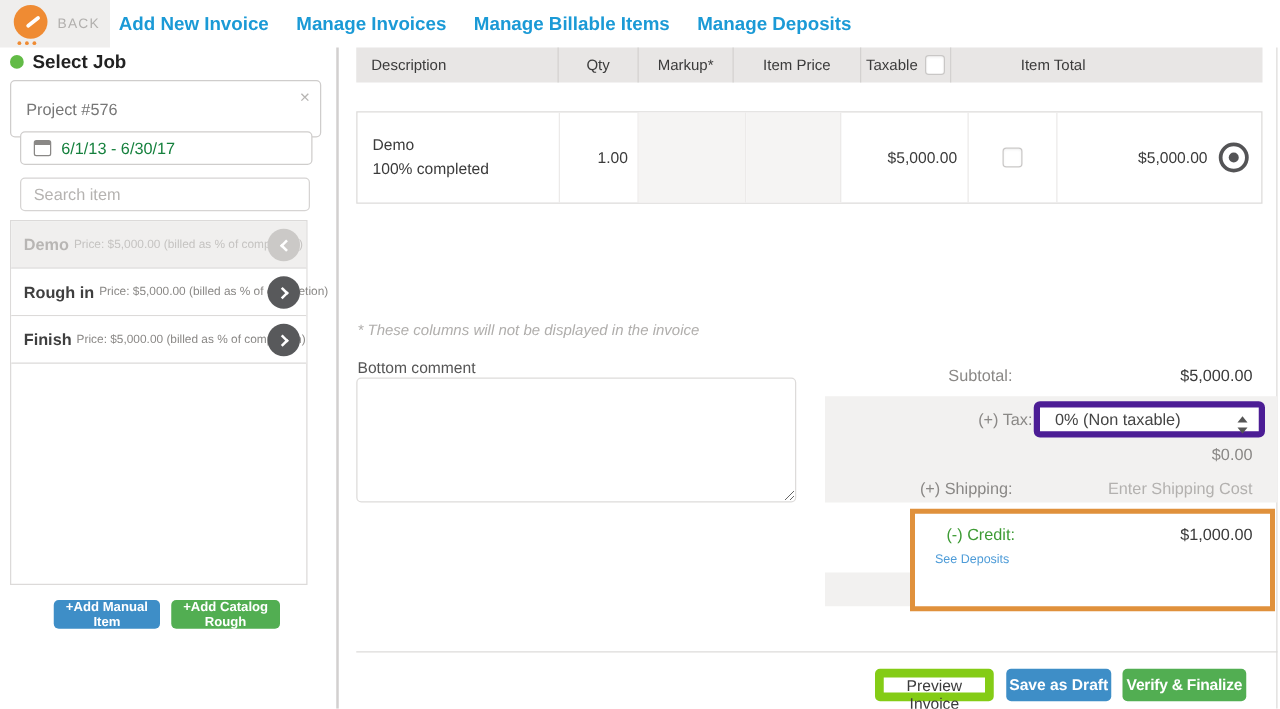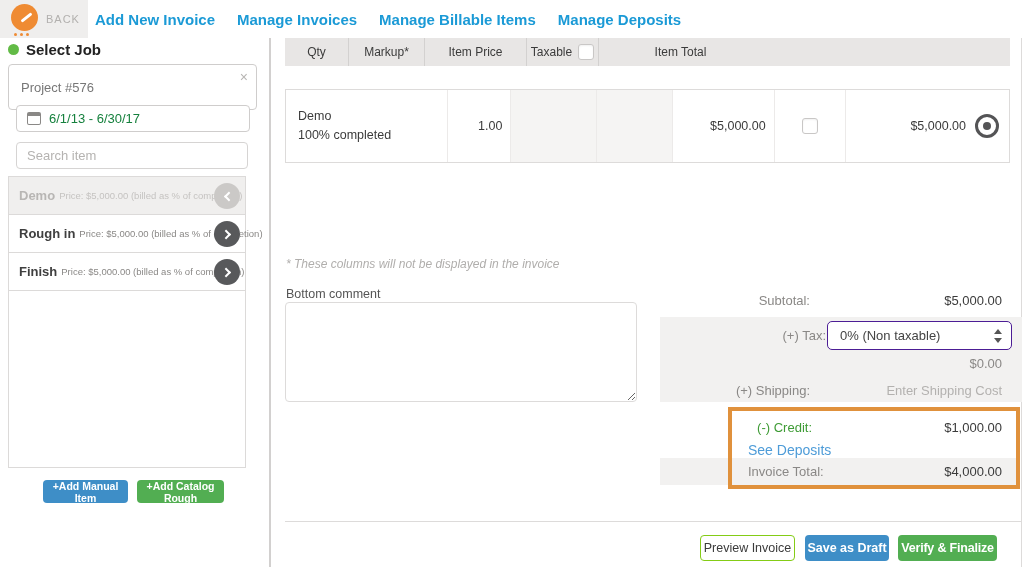--- a/index.html
+++ b/index.html
@@ -78,42 +78,42 @@
   .comment-box { position:absolute; left:285px; top:302px; width:352px; height:100px; border:1px solid #dddbda; border-radius:4px; resize:both; font-family:inherit; font-size:13px; padding:6px 8px; color:#444; }
 
   
   .sum-label { font-size:13px; color:#8a8886; }
   .sum-value { font-size:13px; color:#3b3b3b; }
   .row-subtotal { position:absolute; left:660px; top:293px; width:362px; display:flex;align-items:flex-end; }
   .lblcol { width:150px; text-align:right; }
   .valcol { flex:1; text-align:right; padding-right:20px; }
   .gray-panel { position:absolute; left:660px; top:317px; width:362px; height:85px; background:#f2f1f0; }
   .tax-label { position:absolute; left:676px; top:328px; width:150px; text-align:right; }
-  .tax-select { position:absolute; left:827px; top:321px; width:185px; height:29px; background:#fff; border:1px solid #4c1d95; border-radius:5px; display:flex; align-items:center; padding:0 26px 0 12px; font-size:13px; color:#444; cursor:pointer; }
+  .tax-select { position:absolute; left:827px; top:321px; width:185px; height:29px; background:#fff; border:5px solid #4c1d95; border-radius:5px; display:flex; align-items:center; padding:0 26px 0 12px; font-size:13px; color:#444; cursor:pointer; }
   .stepper { position:absolute; right:9px; top:7px; width:8px; height:14px; }
   .stepper::before { content:""; position:absolute; top:0; left:0; border-left:4px solid transparent; border-right:4px solid transparent; border-bottom:5px solid #555; }
   .stepper::after { content:""; position:absolute; bottom:0; left:0; border-left:4px solid transparent; border-right:4px solid transparent; border-top:5px solid #555; }
   .tax-amount { position:absolute; left:660px; top:356px; width:342px; text-align:right; color:#8a8886; font-size:13px; }
   .ship-label { position:absolute; left:660px; top:383px; width:150px; text-align:right; }
   .ship-value { position:absolute; left:660px; top:383px; width:342px; text-align:right; font-size:13px; color:#b3b1af; cursor:text; }
 
   .credit-box { position:absolute; left:728px; top:407px; width:292px; height:82px; border:4px solid #e0913c; background:#fff; }
   .credit-row { position:absolute; left:0; top:9px; width:284px; display:flex; }
   .credit-row .lblcol { width:80px; }
   .credit-row .valcol { padding-right:14px; }
   .credit-label { font-size:13px; color:#3e9b35; }
-  .see-deposits { position:absolute; left:16px; top:31px; font-size:14px; color:#4e9cd8; cursor:pointer; text-decoration:none; }
+  .see-deposits { position:absolute; left:16px; top:31px; font-size:10px; color:#4e9cd8; cursor:pointer; text-decoration:none; }
   .invtotal-row { position:absolute; left:0; top:47px; width:284px; height:27px; background:#f2f1f0; display:flex; align-items:center; }
   .invtotal-row .lblcol2 { padding-left:16px; font-size:13px; color:#8a8886; }
   .invtotal-row .valcol { padding-right:14px; }
   .invtotal-left-strip { position:absolute; left:660px; top:458px; width:68px; height:27px; background:#f2f1f0; }
 
   .footer-divider { position:absolute; left:285px; top:521px; width:737px; height:1px; background:#dddbda; }
   .action-btn { position:absolute; top:535px; height:26px; border-radius:4px; font-size:12.5px; font-family:inherit; cursor:pointer; text-align:center; }
-  .btn-preview { left:700px; width:95px; background:#fff; border:1px solid #84cc16; color:#3b3b3b; font-weight:400; }
+  .btn-preview { left:700px; width:95px; background:#fff; border:7px solid #84cc16; color:#3b3b3b; font-weight:400; }
   .btn-save { left:805px; width:84px; background:#3e8ec7; border:none; color:#fff; font-weight:700; }
   .btn-verify { left:898px; width:99px; background:#52ae52; border:none; color:#fff; font-weight:700; letter-spacing:-0.2px; }
 </style>
 </head>
 <body>
 
 <div class="screen">
 
   <header class="topnav">
     <div class="logo-block">
@@ -176,20 +176,21 @@
       <span class="chev-circle">
           <span class="chev right"></span>
         </span>
     </div>
   </div>
 
   <button class="add-btn add-manual">+Add Manual Item</button>
   <button class="add-btn add-catalog">+Add Catalog Rough</button>
 
   <div class="tbl-header">
+    <div class="th col-desc">Description</div>
     <div class="th col-qty">Qty</div>
     <div class="th col-markup">Markup*</div>
     <div class="th col-price">Item Price</div>
     <div class="th col-tax">
       <span>Taxable</span>
       <span class="checkbox"></span>
     </div>
     <div class="th col-total">Item Total</div>
   </div>
 
@@ -231,24 +232,20 @@
   <div class="ship-label sum-label">(+) Shipping:</div>
   <div class="ship-value">Enter Shipping Cost</div>
 
   <div class="invtotal-left-strip"></div>
   <div class="credit-box">
     <div class="credit-row">
       <span class="lblcol credit-label">(-) Credit:</span>
       <span class="valcol sum-value">$1,000.00</span>
     </div>
     <a class="see-deposits">See Deposits</a>
-    <div class="invtotal-row">
-      <span class="lblcol2">Invoice Total:</span>
-      <span class="valcol sum-value">$4,000.00</span>
-    </div>
   </div>
 
   <div class="footer-divider"></div>
   <button class="action-btn btn-preview">Preview Invoice</button>
   <button class="action-btn btn-save">Save as Draft</button>
   <button class="action-btn btn-verify">Verify &amp; Finalize</button>
 
 </div>
 
 </body></html>

